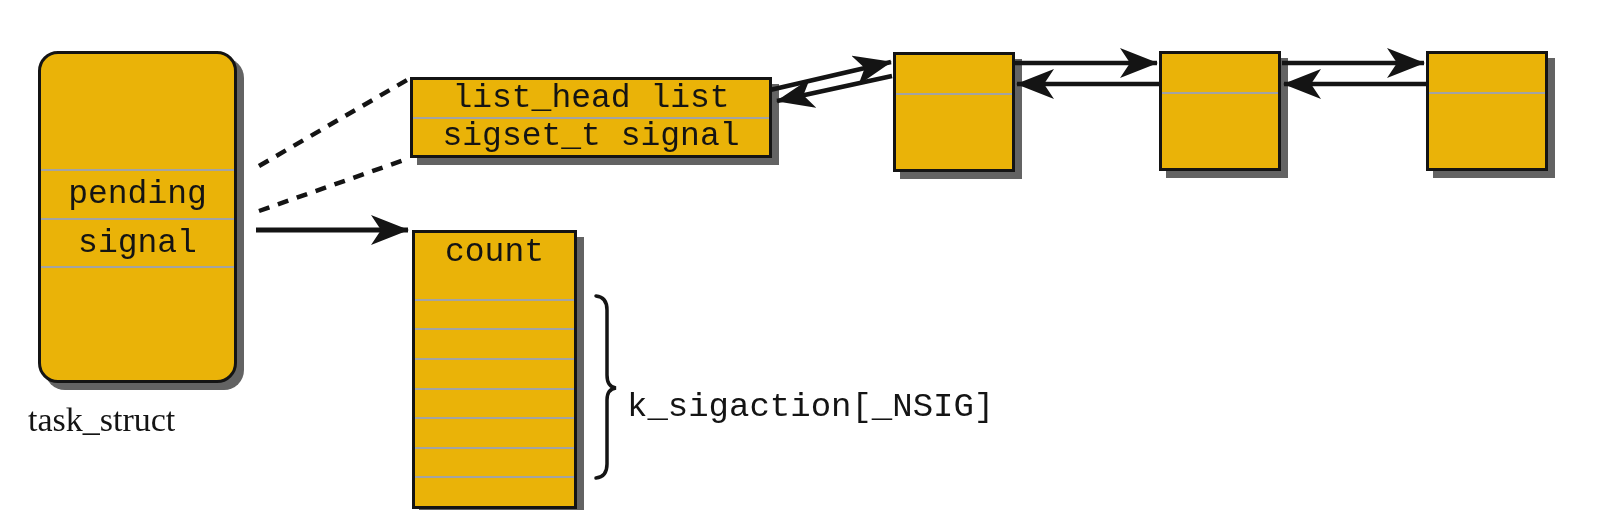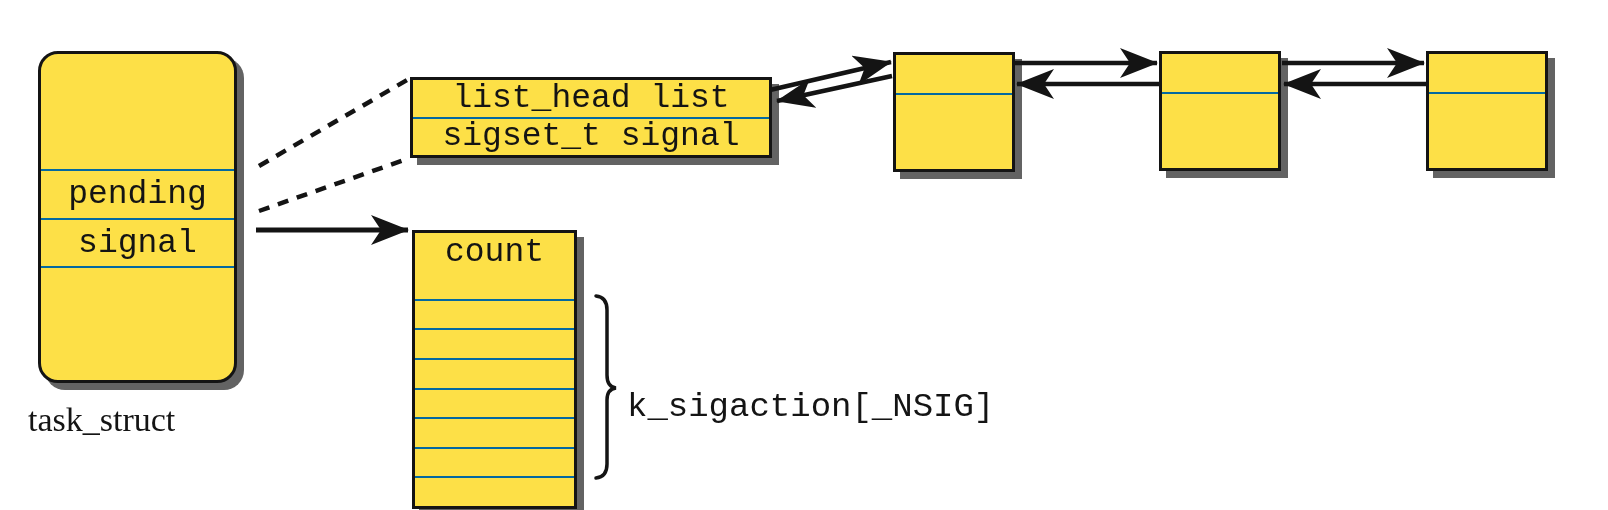--- a/index.html
+++ b/index.html
@@ -8,34 +8,34 @@
     width: 1608px;
     height: 510px;
     background: #ffffff;
     font-family: "Liberation Mono", monospace;
     color: #141414;
     overflow: hidden;
   }
   .box {
     position: absolute;
     box-sizing: border-box;
-    background: #fde047;
+    background: #eab308;
     border: 3px solid #141414;
     box-shadow: 7px 7px 0 #636363;
     display: flex;
     flex-direction: column;
   }
   .row {
     box-sizing: border-box;
     display: flex;
     align-items: center;
     justify-content: center;
     overflow: hidden;
   }
-  .row + .row { border-top: 2px solid #0369a1; font-family: Liberation Mono, monospace; }
+  .row + .row { border-top: 2px solid #a3a3a3; font-family: Liberation Mono, monospace; }
   .sans { font-family: "Liberation Sans", sans-serif; font-size: 33px; letter-spacing: 0px; }
   .mono { font-family: "Liberation Mono", monospace; font-size: 33px; white-space: pre; }
   .caption {
     position: absolute;
     font-family: "Liberation Mono", monospace;
     font-size: 34px;
     white-space: pre;
     color: #141414;
   }
   

